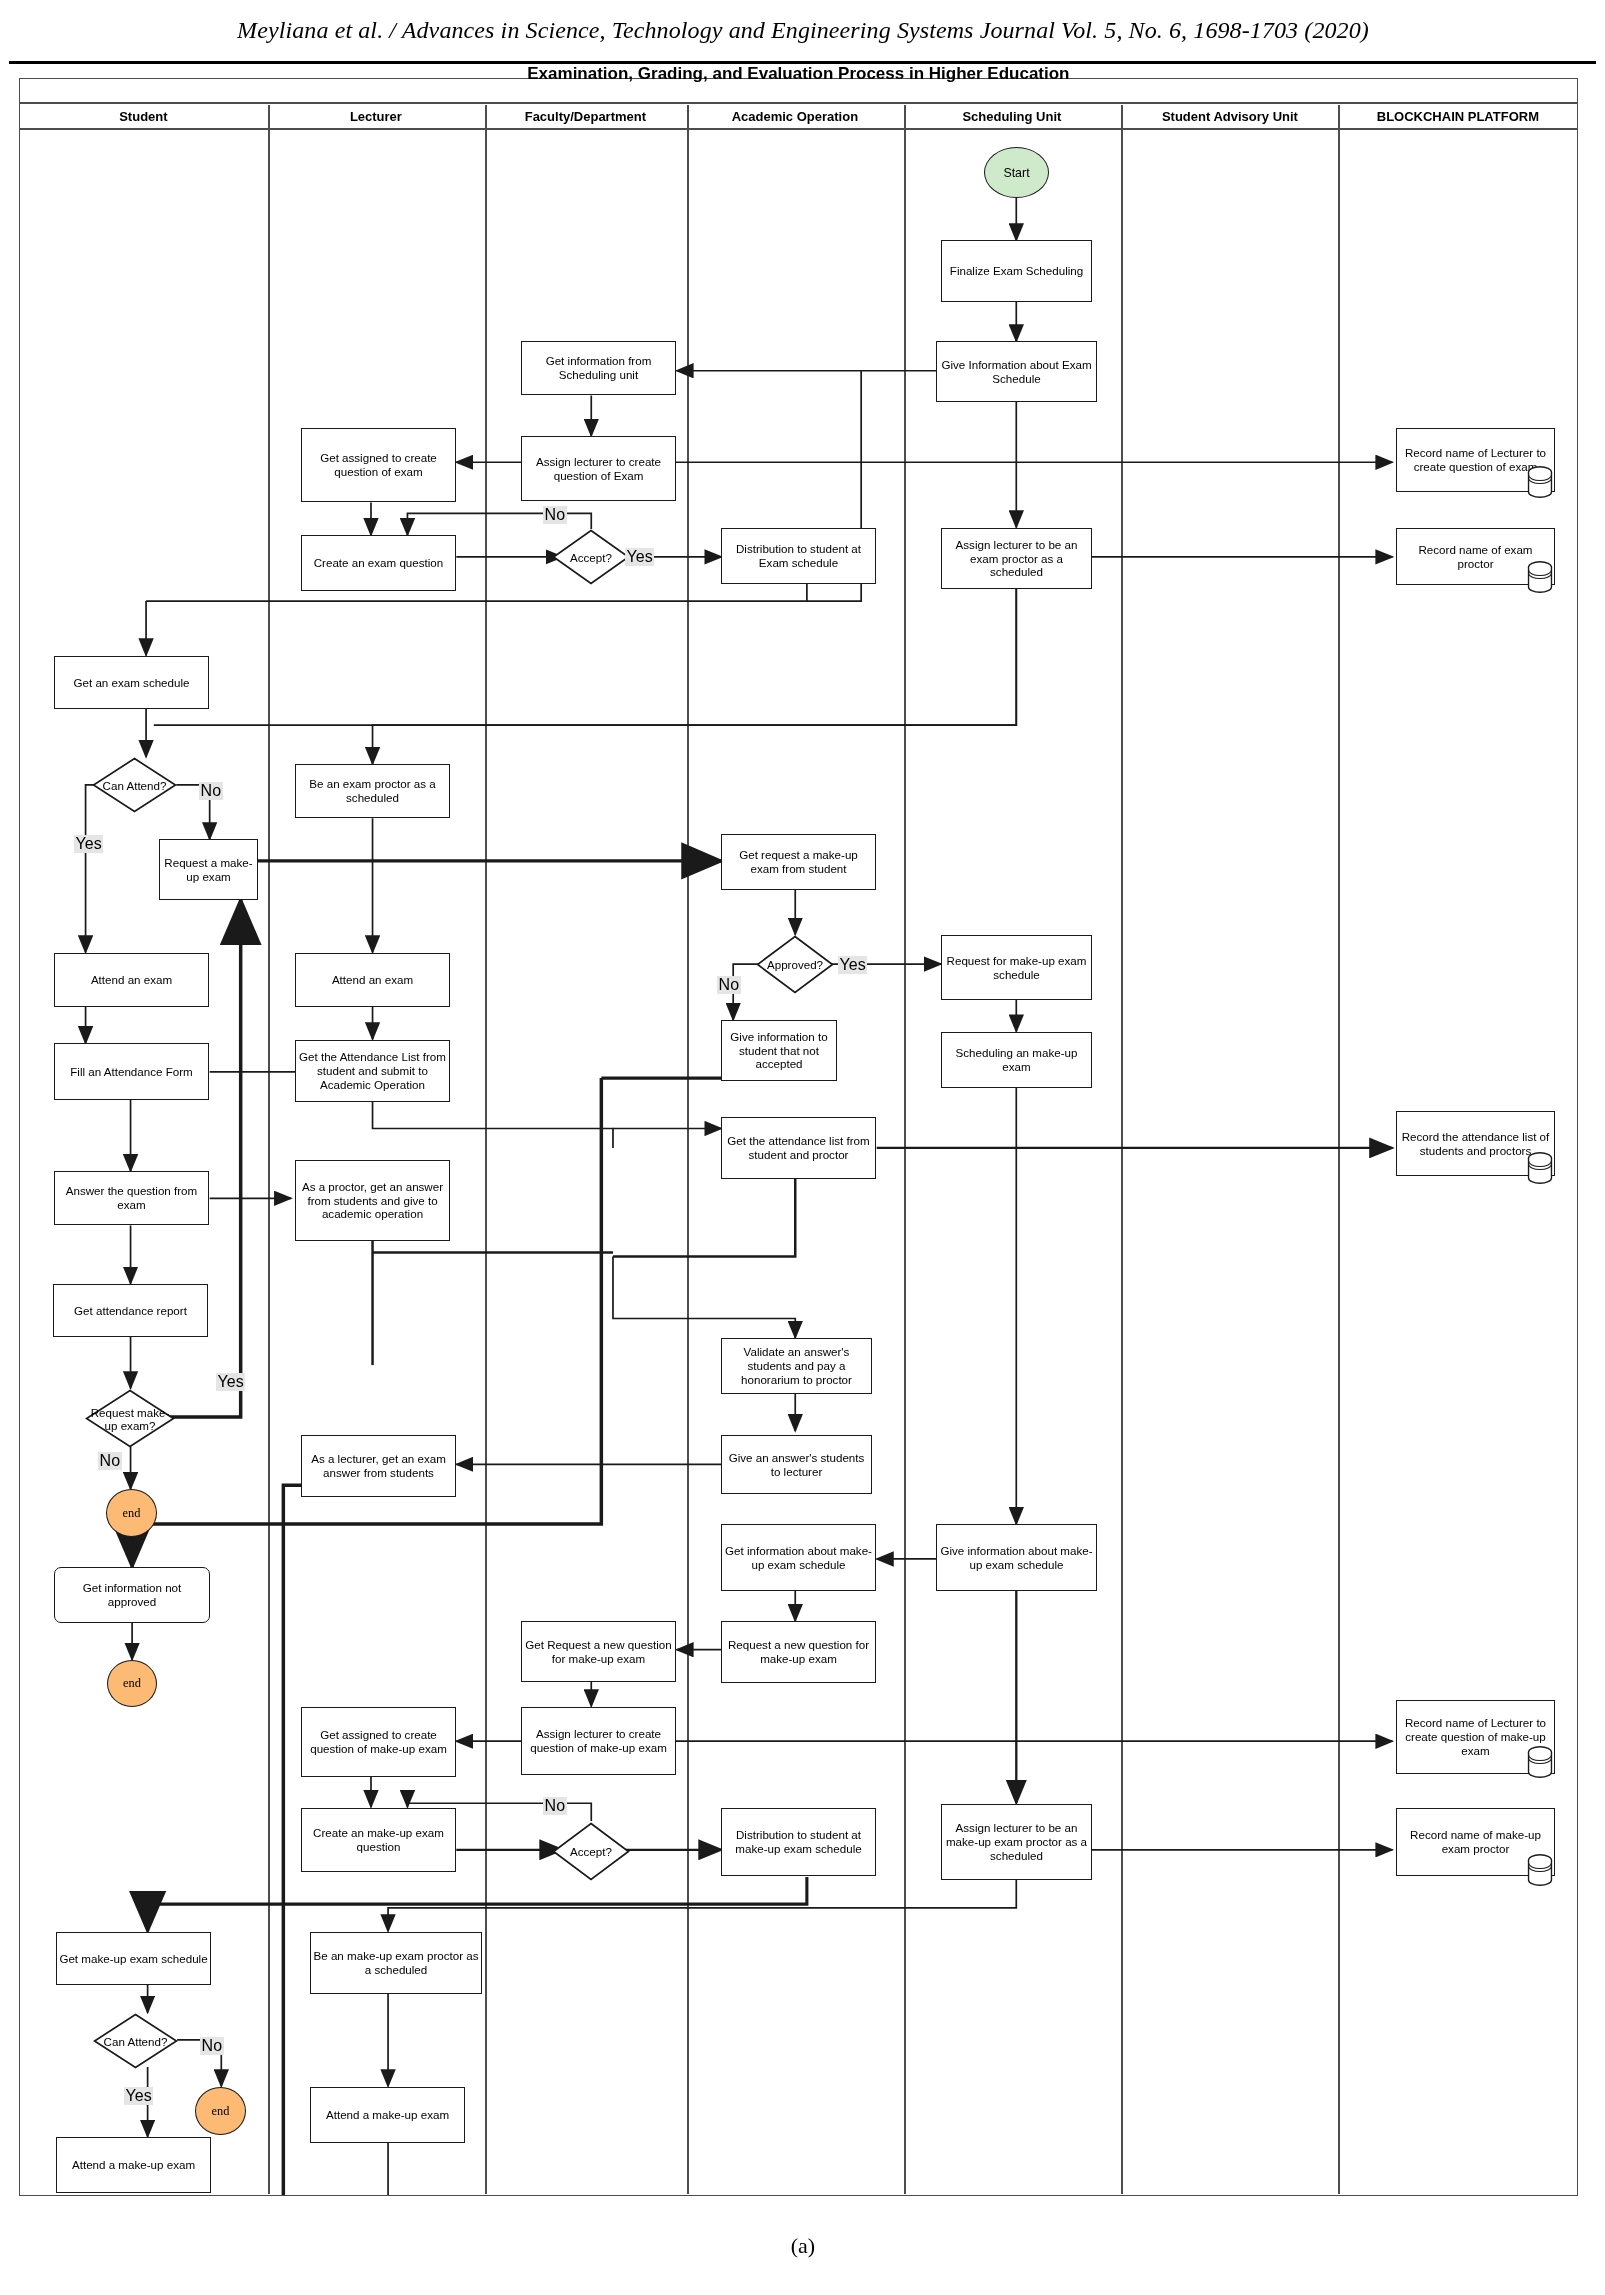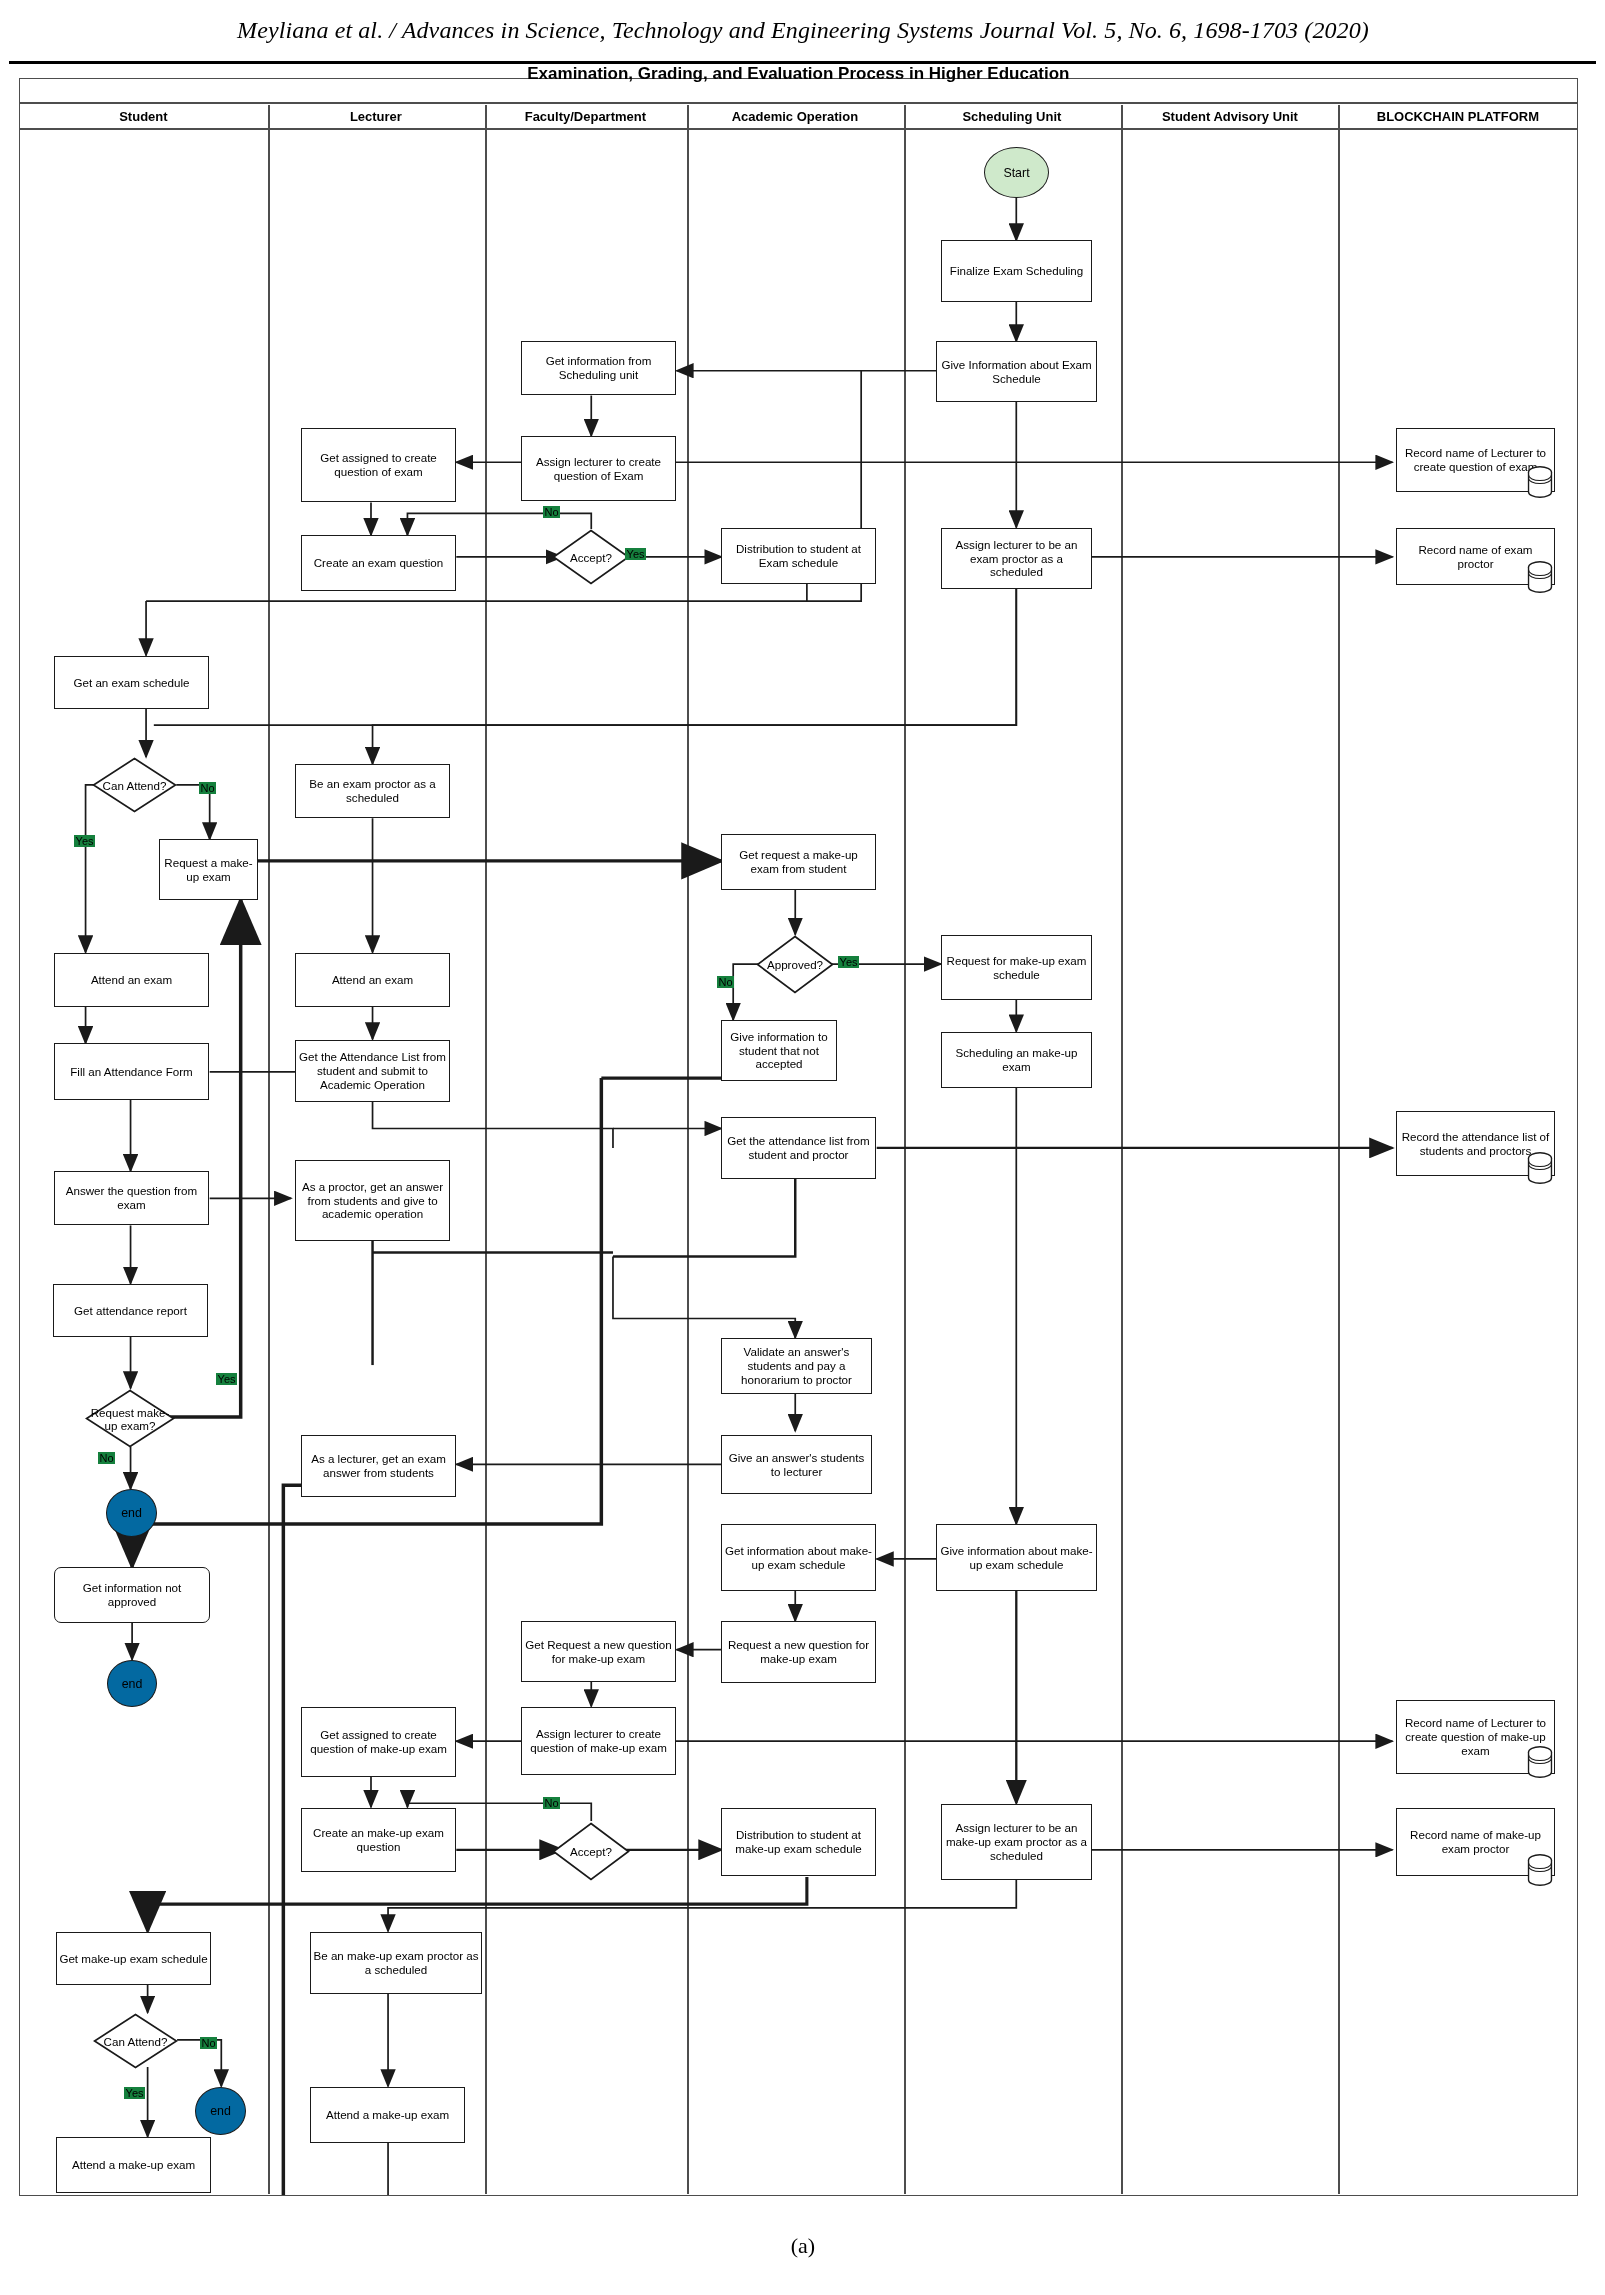--- a/index.html
+++ b/index.html
@@ -35,37 +35,37 @@
     position:absolute;box-sizing:border-box;background:#fff;border:1.6px solid #1a1a1a;
     display:flex;align-items:center;justify-content:center;text-align:center;
     font-size:11.6px;line-height:1.18;color:#000;padding:1.6px 2.3px;
   }
   .terminator{
     position:absolute;box-sizing:border-box;border:1.6px solid #1a1a1a;border-radius:50%;
     display:flex;align-items:center;justify-content:center;text-align:center;
     font-size:12.4px;color:#000;
   }
   .t-start{background:#cfe9cb;}
-  .t-end{background:#0369a1;}
+  .t-end{background:#fdba74;font-family:Liberation Serif, serif;}
   .decision{
     position:absolute;box-sizing:border-box;
   }
   .decision .dia{
     position:absolute;left:0;top:0;width:100%;height:100%;
   }
   .decision .dlabel{
     position:absolute;left:0;top:0;width:100%;height:100%;
     display:flex;align-items:center;justify-content:center;text-align:center;
     font-size:11.6px;line-height:1.12;color:#000;
   }
   .db{ 
     position:absolute;width:26px;height:34px;
   }
   .edgelbl{
-    position:absolute;font-size:11px;color:#000;background:#15803d;padding:0 1.6px;white-space:nowrap;text-align:center;
+    position:absolute;font-size:16px;color:#000;background:#e5e5e5;padding:0 1.6px;white-space:nowrap;text-align:center;
   }
   #svg-edges{position:absolute;left:0;top:0;width:1606px;height:2295px;pointer-events:none;}
   #caption{
     position:absolute;left:0;top:2233px;width:1606px;text-align:center;
     font-family:"Liberation Serif",serif;font-size:22px;color:#000;
   }
 </style>
 </head>
 <body>
 

